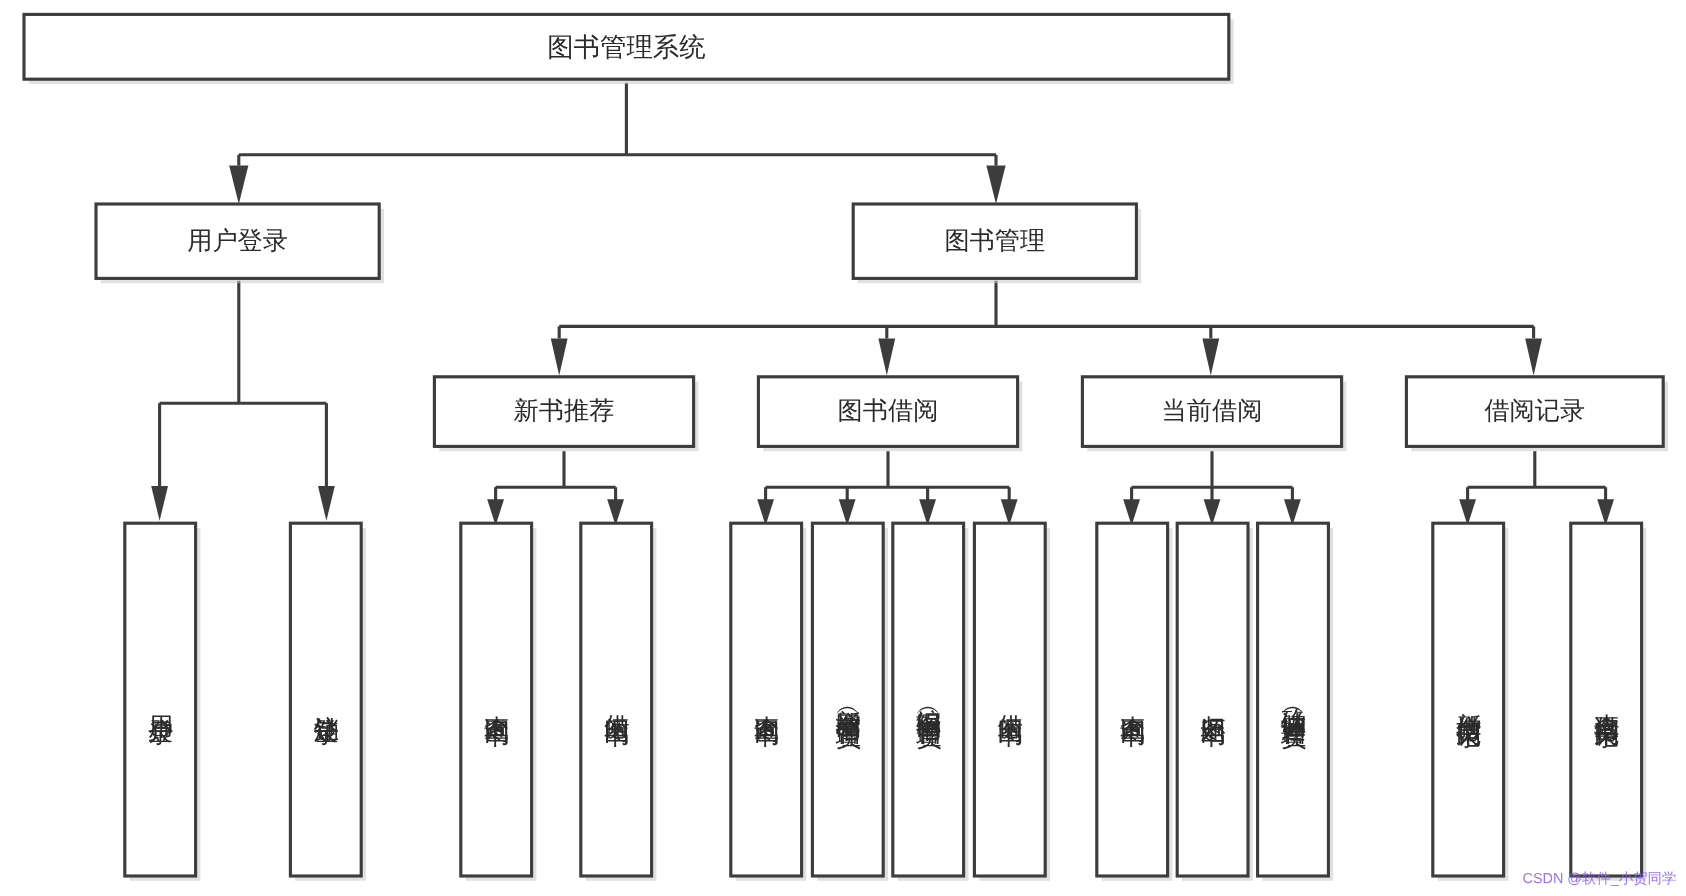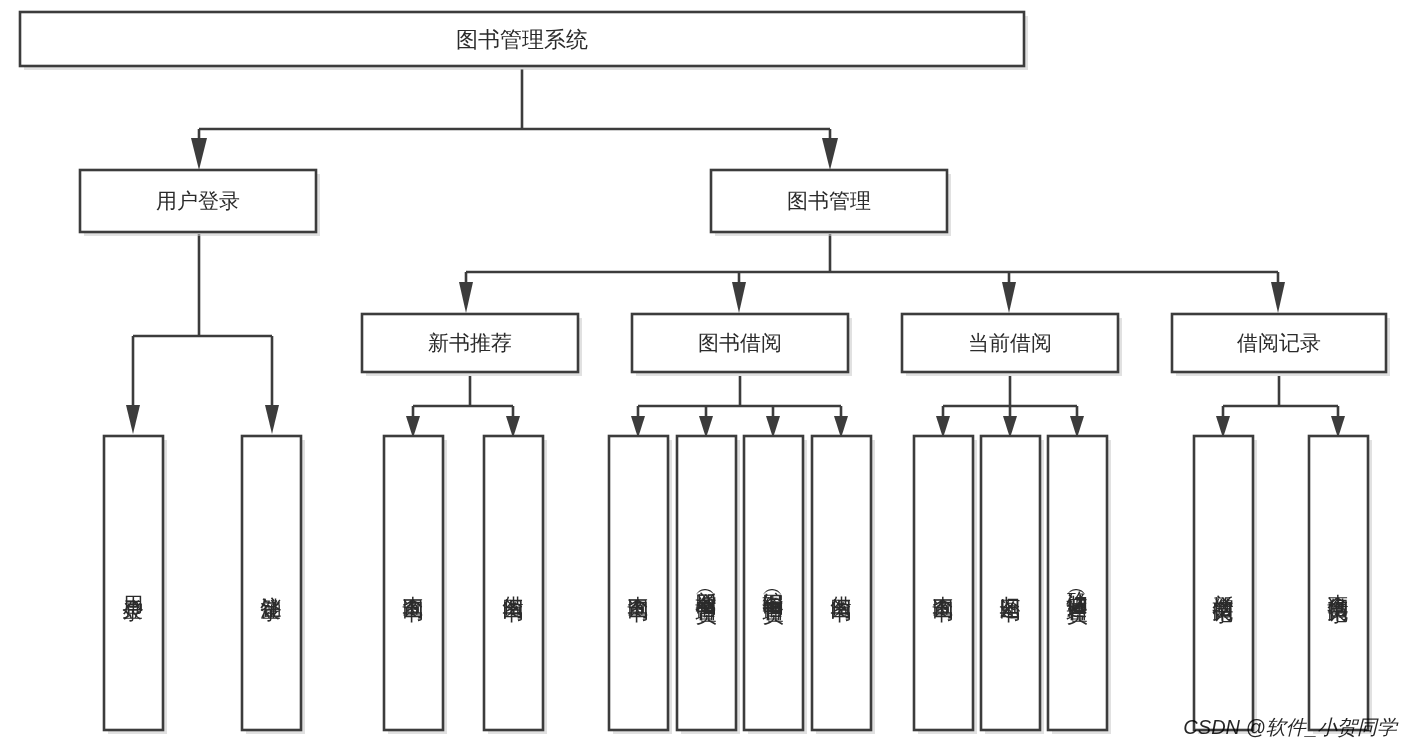--- a/index.html
+++ b/index.html
@@ -71,25 +71,24 @@
     justify-content: center;
     pointer-events: none;
     line-height: 1;
     white-space: nowrap;
   }
   #watermark {
     position: absolute;
     right: 8px;
     bottom: 6px;
     font-family: "Liberation Sans", "DejaVu Sans", sans-serif;
-    font-size: 20px;
-    color: #000000;
+    font-size: 12px;
+    color: #8b5cf6;
     opacity: 0.85;
     white-space: nowrap;
-    font-style: italic;
   }
 </style>
 </head>
 <body>
 
 <div id="diagram-root">
 
   <svg id="tree-svg" viewBox="0 0 1405 747" xmlns="http://www.w3.org/2000/svg">
 
     <defs>

